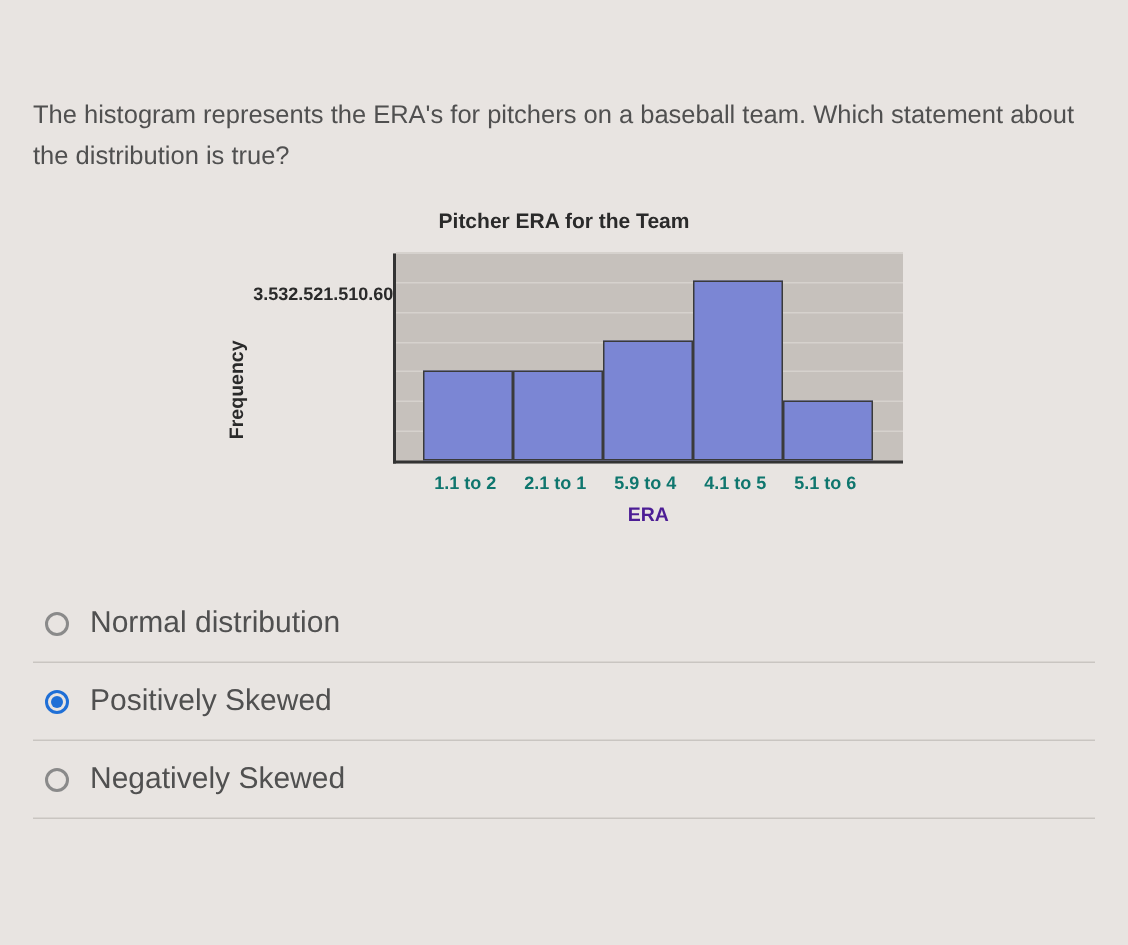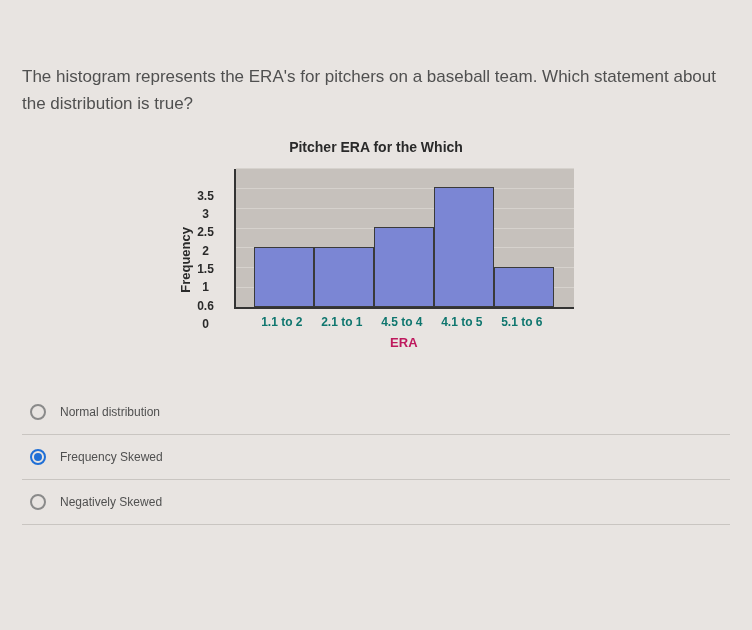--- a/index.html
+++ b/index.html
@@ -37,28 +37,28 @@
   .ylabel {
     writing-mode: vertical-rl;
     transform: rotate(180deg);
     font-size: 13px;
     font-weight: bold;
     color: #2a2a2a;
     margin-right: 4px;
   }
   .yticks {
     display: flex;
-    flex-direction: column;
+    flex-direction: row;
     justify-content: space-between;
     height: 140px;
     font-size: 12px;
     font-weight: bold;
     color: #2a2a2a;
     text-align: center;
-    padding-right: 20px;
+    padding-right: 0;
   }
   .yticks span { line-height: 1; }
   .plot-col { display: flex; flex-direction: column; }
   .plot {
     position: relative;
     width: 340px;
     height: 140px;
     border-left: 2px solid #333;
     border-bottom: 2px solid #333;
     background: #c6c1bc;
@@ -92,30 +92,30 @@
     width: 60px;
     font-size: 12px;
     font-weight: bold;
     text-align: center;
     color: #0f766e;
   }
   .xlabel {
     text-align: center;
     font-size: 13px;
     font-weight: bold;
-    color: #be185d;
+    color: #4c1d95;
     margin-top: 6px;
   }
   .options { margin-top: 10px; }
   .opt {
     display: flex;
     align-items: center;
     padding: 14px 8px;
     border-bottom: 1px solid #c9c5c1;
-    font-size: 12px;
+    font-size: 20px;
     color: #505050;
   }
   .radio {
     width: 16px;
     height: 16px;
     border: 2px solid #8a8a8a;
     border-radius: 50%;
     margin-right: 14px;
     display: flex;
     align-items: center;
@@ -132,21 +132,21 @@
     border-radius: 50%;
     background: #1f6fd6;
   }
 </style>
 </head>
 <body>
 
 <div class="question">The histogram represents the ERA's for pitchers on a baseball team. Which statement about the distribution is true?</div>
 
 <div class="chart-wrap">
-  <div class="chart-title">Pitcher ERA for the Which</div>
+  <div class="chart-title">Pitcher ERA for the Team</div>
   <div class="chart-body">
     <div class="ylabel">Frequency</div>
     <div class="yticks" id="yticks">
         <span>3.5</span>
         <span>3</span>
         <span>2.5</span>
         <span>2</span>
         <span>1.5</span>
         <span>1</span>
         <span>0.6</span>
@@ -165,35 +165,35 @@
             <div class="bar" style="height: 60px;"></div>
             <div class="bar" style="height: 60px;"></div>
             <div class="bar" style="height: 80px;"></div>
             <div class="bar" style="height: 120px;"></div>
             <div class="bar" style="height: 40px;"></div>
           </div>
       </div>
       <div class="xticks" id="xticks">
           <span>1.1 to 2</span>
           <span>2.1 to 1</span>
-          <span>4.5 to 4</span>
+          <span>5.9 to 4</span>
           <span>4.1 to 5</span>
           <span>5.1 to 6</span>
         </div>
       <div class="xlabel">ERA</div>
     </div>
   </div>
 </div>
 
 <div class="options" id="options">
     <div class="opt">
       <div class="radio"></div>
       <span>Normal distribution</span>
     </div>
     <div class="opt">
       <div class="radio sel"></div>
-      <span>Frequency Skewed</span>
+      <span>Positively Skewed</span>
     </div>
     <div class="opt">
       <div class="radio"></div>
       <span>Negatively Skewed</span>
     </div>
   </div>
 
 </body></html>

